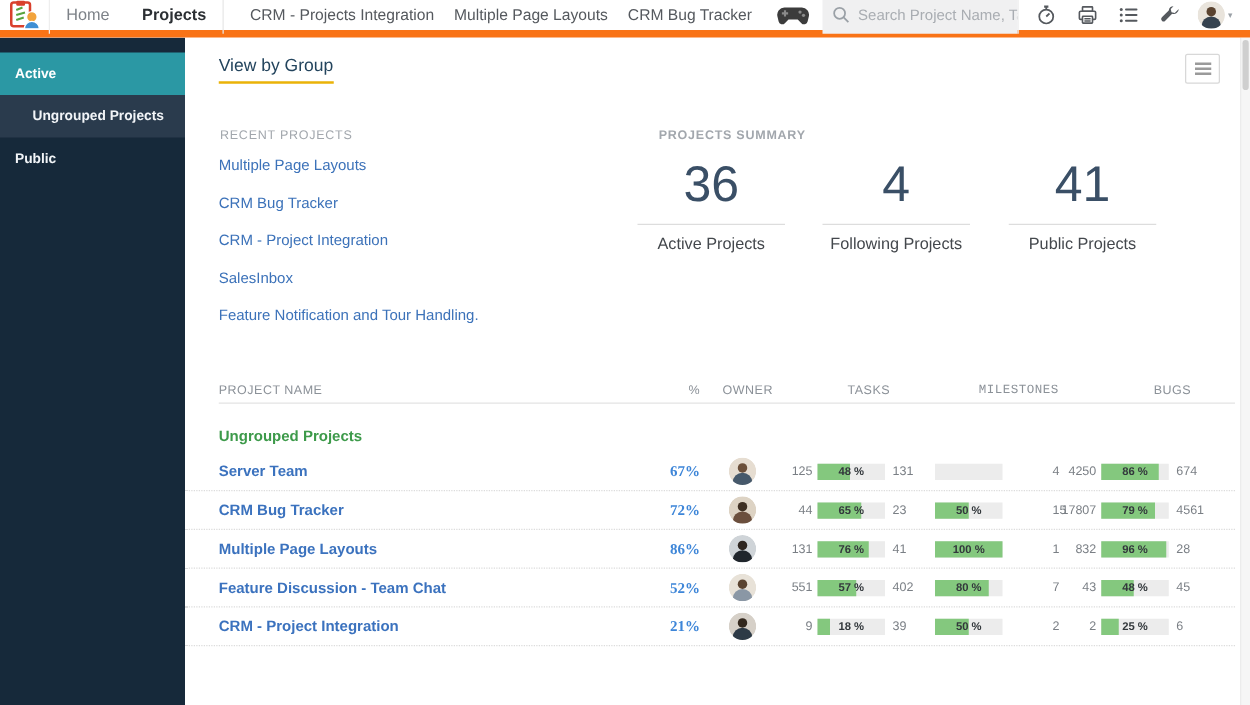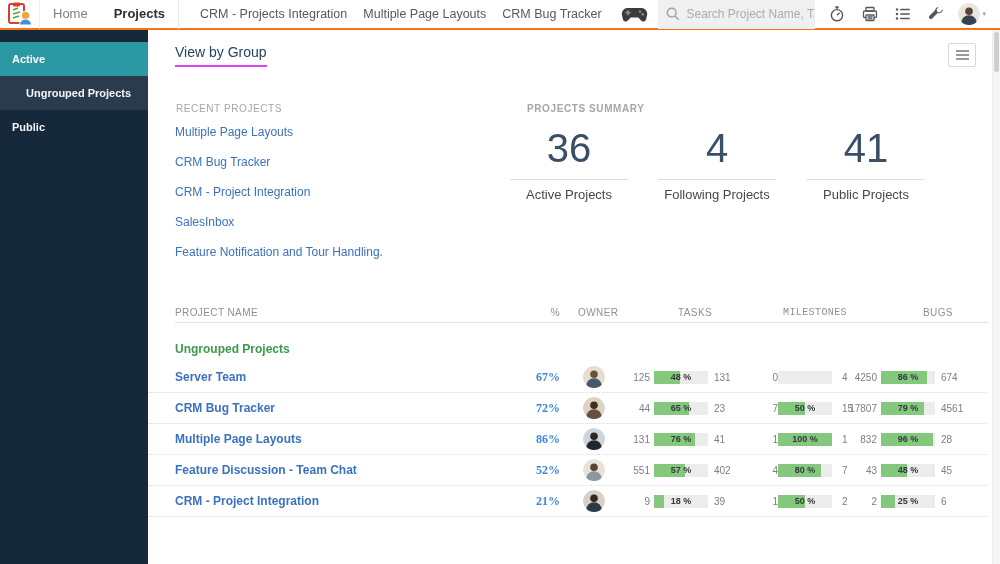--- a/index.html
+++ b/index.html
@@ -1,21 +1,21 @@
 <!DOCTYPE html>
 <html><head>
 <meta charset="utf-8">
 <style>
   * { margin:0; padding:0; box-sizing:border-box; }
   html,body { width:1000px; height:564px; overflow:hidden; font-family:"Liberation Sans", sans-serif; background:#fff; }
   .app { position:relative; width:1000px; height:564px; }
 
   
   .topbar { position:absolute; top:0; left:0; right:0; height:30px; background:#fff;
-            border-bottom:2px solid #f97316; display:flex; align-items:center; z-index:5; }
+            border-bottom:6px solid #f97316; display:flex; align-items:center; z-index:5; }
   .logo-box { width:40px; height:30px; display:flex; align-items:center; justify-content:center;
               border-right:1px solid #eee; cursor:pointer; }
   .mainnav { display:flex; align-items:center; height:30px; }
   .nav-item { font-size:13px; color:#7d8288; padding:0 13px; line-height:30px; cursor:pointer; text-decoration:none; }
   .nav-item.active { color:#2b2f33; font-weight:700; }
   .vdiv { width:1px; height:30px; background:#e7e7e7; }
   .recent-tabs { display:flex; align-items:center; height:30px; padding-left:13px; }
   .recent-tab { font-size:12.5px; color:#55595e; padding:16px 8px; line-height:30px; cursor:pointer; text-decoration:none; }
   .topbar-right { margin-left:auto; display:flex; align-items:center; height:30px; }
   .gamepad { margin-right:10px; cursor:pointer; display:flex; }
@@ -30,21 +30,21 @@
 
   
   .sidebar { position:absolute; top:30px; left:0; bottom:0; width:148px; background:#16293a; padding-top:12px; }
   .side-item { font-size:11px; font-weight:700; color:#f2f5f8; padding:10px 12px; line-height:14px; cursor:pointer; }
   .side-item.selected { background:#2b98a4; color:#fff; }
   .side-item.sub { background:#2a3b4d; padding-left:26px; }
 
   
   .content { position:absolute; top:30px; left:148px; right:0; bottom:0; background:#fff; }
   .view-by { position:absolute; left:27px; top:14px; font-size:14px; color:#23445d;
-             padding-bottom:5px; border-bottom:2px solid #d946ef; cursor:pointer; text-decoration:none; }
+             padding-bottom:5px; border-bottom:2px solid #eab308; cursor:pointer; text-decoration:none; }
   .menu-btn { position:absolute; left:800px; top:13px; width:28px; height:24px; background:#fff;
               border:1px solid #d8d8d8; border-radius:2px; cursor:pointer;
               display:flex; flex-direction:column; justify-content:center; align-items:center; gap:2px; }
   .menu-btn i { display:block; width:13px; height:2px; background:#9a9a9a; }
 
   .sec-title { position:absolute; font-size:10px; letter-spacing:0.6px; color:#a2a7ad; }
   .recent-link { position:absolute; left:27px; font-size:12px; color:#3c72b9; cursor:pointer; text-decoration:none; }
 
   .stat { position:absolute; width:160px; text-align:center; }
   .stat .value { font-size:40px; color:#3a4f66; line-height:46px; }
@@ -63,21 +63,21 @@
   .c-name   { left:27px; font-size:12px; font-weight:600; }
   .c-name a { color:#3b72be; text-decoration:none; cursor:pointer; }
   .c-pct    { left:352px; width:60px; text-align:right; font-size:12px; font-weight:600; }
   .c-pct a  { color:#3e86d8; text-decoration:none; cursor:pointer;font-family:Liberation Serif, serif; }
   .c-owner  { left:435px; top:4px !important; height:22px !important; cursor:pointer; }
   .num      { font-size:10px; color:#7a7f85; }
   .c-t-open { left:455px; width:47px; text-align:right; }
   .c-t-bar  { left:506px; }
   .c-t-closed { left:566px; }
   .c-m-open { left:583px; width:47px; text-align:right; }
-  .c-m-bar  { left:630px; }
+  .c-m-bar  { left:600px; }
   .c-m-closed { left:694px; }
   .c-b-open { left:682px; width:47px; text-align:right; }
   .c-b-bar  { left:733px; }
   .c-b-closed { left:793px; }
   .bar { position:relative; width:54px; height:13px; background:#ececec; margin-top:9px; }
   .bar .fill { position:absolute; left:0; top:0; bottom:0; background:#84c87e; }
   .bar .bar-label { position:absolute; left:0; right:0; top:0; bottom:0; text-align:center;
                     font-size:9px; line-height:13px; color:#33383c; font-weight:600; }
   .av { width:22px; height:22px; border-radius:50%; overflow:hidden; display:block; }
 

